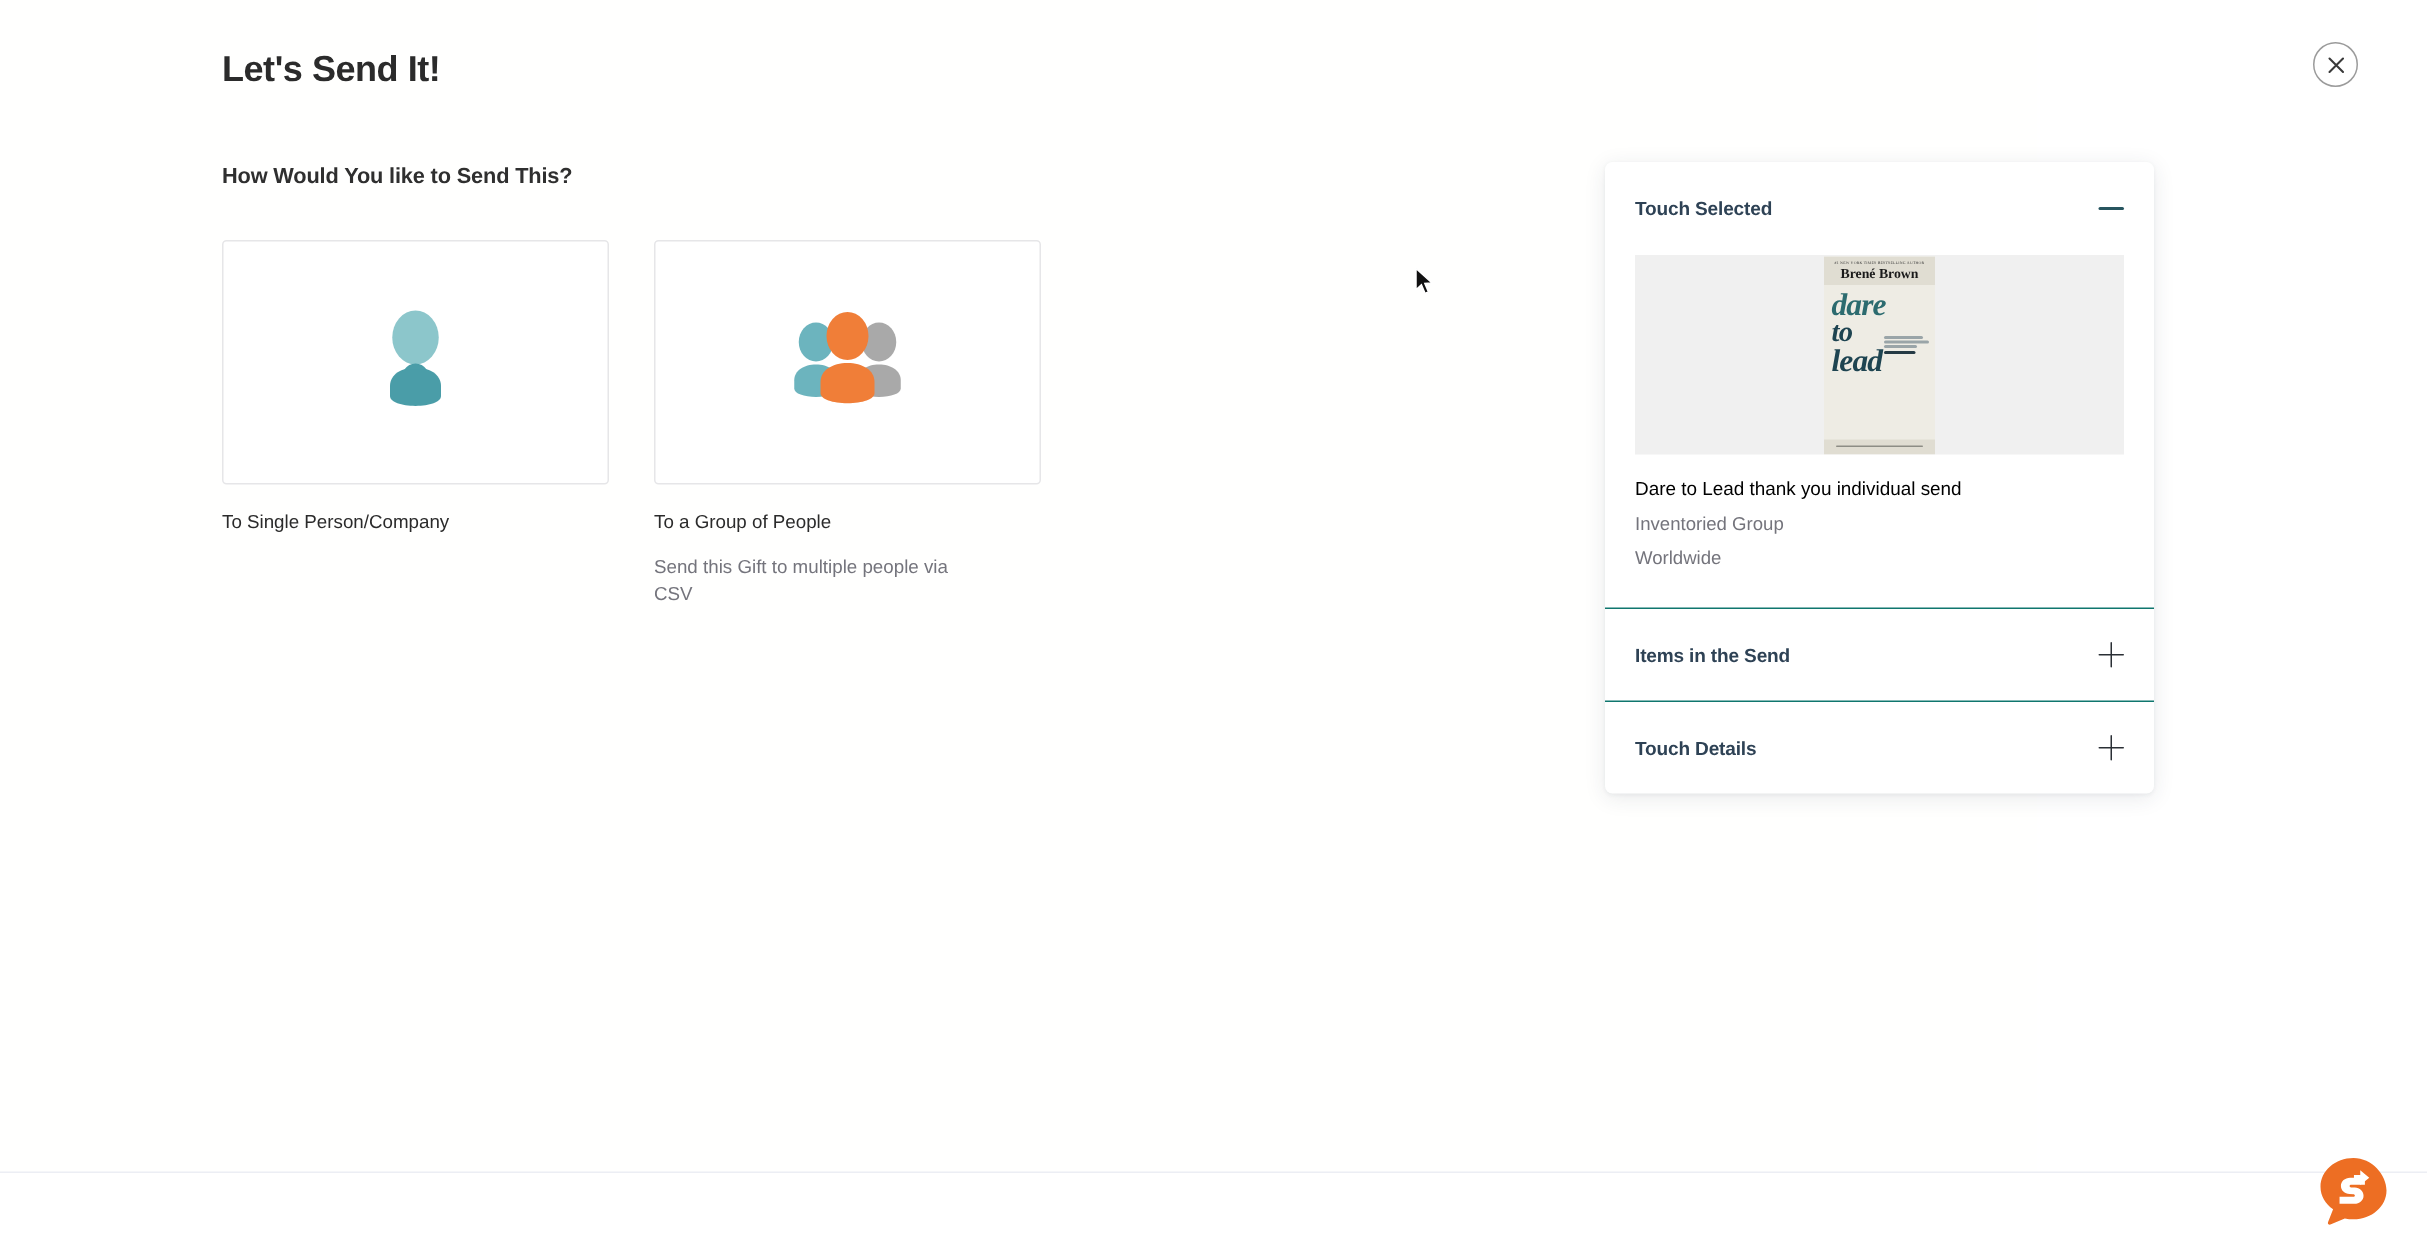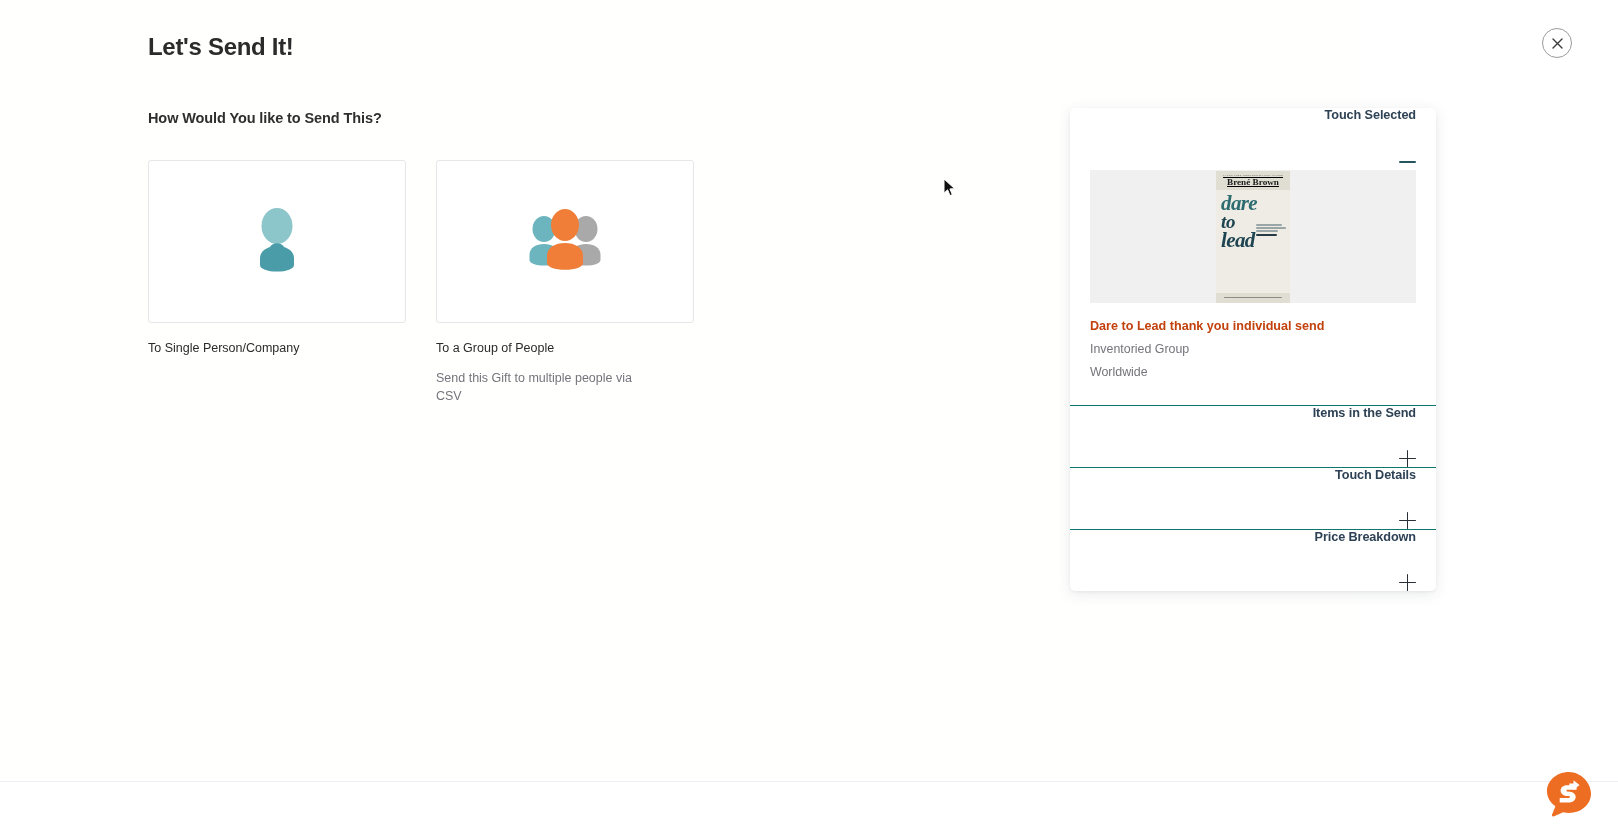--- a/index.html
+++ b/index.html
@@ -102,26 +102,25 @@
     top: 108px;
     width: 366px;
     border-radius: 5px;
     background: #ffffff;
     box-shadow: 0 3px 14px rgba(40,48,70,0.10), 0 1px 3px rgba(40,48,70,0.06);
     overflow: hidden;
   }
 
   .accordion-row {
     display: flex;
-    align-items: flex-end;
+    align-items: center;
     justify-content: space-between;
     padding: 0 20px;
     height: 62px;
     cursor: pointer;
-    flex-direction: column;
   }
   .accordion-row.bordered { border-top: 1px solid #0f766e; }
 
   .accordion-label {
     font-size: 12.7px;
     font-weight: bold;
     color: #2e4255;
     letter-spacing: -0.1px;
   }
 
@@ -168,21 +167,20 @@
     background: #eeece4;
     position: relative;
     display: flex;
     flex-direction: column;
     overflow: hidden;
   }
   .bc-top {
     background: #e0ddd2;
     padding: 3px 2px 3px 2px;
     text-align: center;
-    text-decoration: underline;
   }
   .bc-kicker {
     font-size: 2.6px;
     letter-spacing: 0.15px;
     color: #3a3a3a;
     font-family: "Liberation Serif", serif;
     white-space: nowrap;
   }
   .bc-author {
     font-family: "Liberation Serif", serif;
@@ -242,22 +240,22 @@
   .bc-bottom .ln {
     height: 1.6px;
     width: 58px;
     background: #8d8d85;
     border-radius: 1px;
   }
 
   .product-title {
     margin-top: 16px;
     font-size: 12.6px;
-    font-weight: bold;
-    color: #c2410c;
+    font-weight: normal;
+    color: #000000;
   }
   .product-meta {
     margin-top: 9px;
     font-size: 12.4px;
     color: #74747c;
   }
 
   
   .footer-divider {
     position: absolute;
@@ -391,24 +389,20 @@
     <div class="accordion-row bordered">
       <span class="accordion-label">Items in the Send</span>
       <span class="toggle-icon"></span>
     </div>
 
     <div class="accordion-row bordered">
       <span class="accordion-label">Touch Details</span>
       <span class="toggle-icon"></span>
     </div>
 
-    <div class="accordion-row bordered">
-      <span class="accordion-label">Price Breakdown</span>
-      <span class="toggle-icon"></span>
-    </div>
 
   </aside>
 
   <div class="footer-divider"></div>
   <div class="footer-area"></div>
 
   <div class="chat-widget">
     <span>
       <svg width="52" height="52" viewBox="0 0 52 52">
         <path d="M26 3C13.8 3 4 11.6 4 22.2c0 6.1 3.3 11.5 8.4 15L9 45.8c-.4 1 .6 2 1.6 1.6l9.6-4.1c1.9.4 3.8.6 5.8.6 12.2 0 22-8.6 22-19.2S38.2 3 26 3z" fill="#ED6E23"></path>

